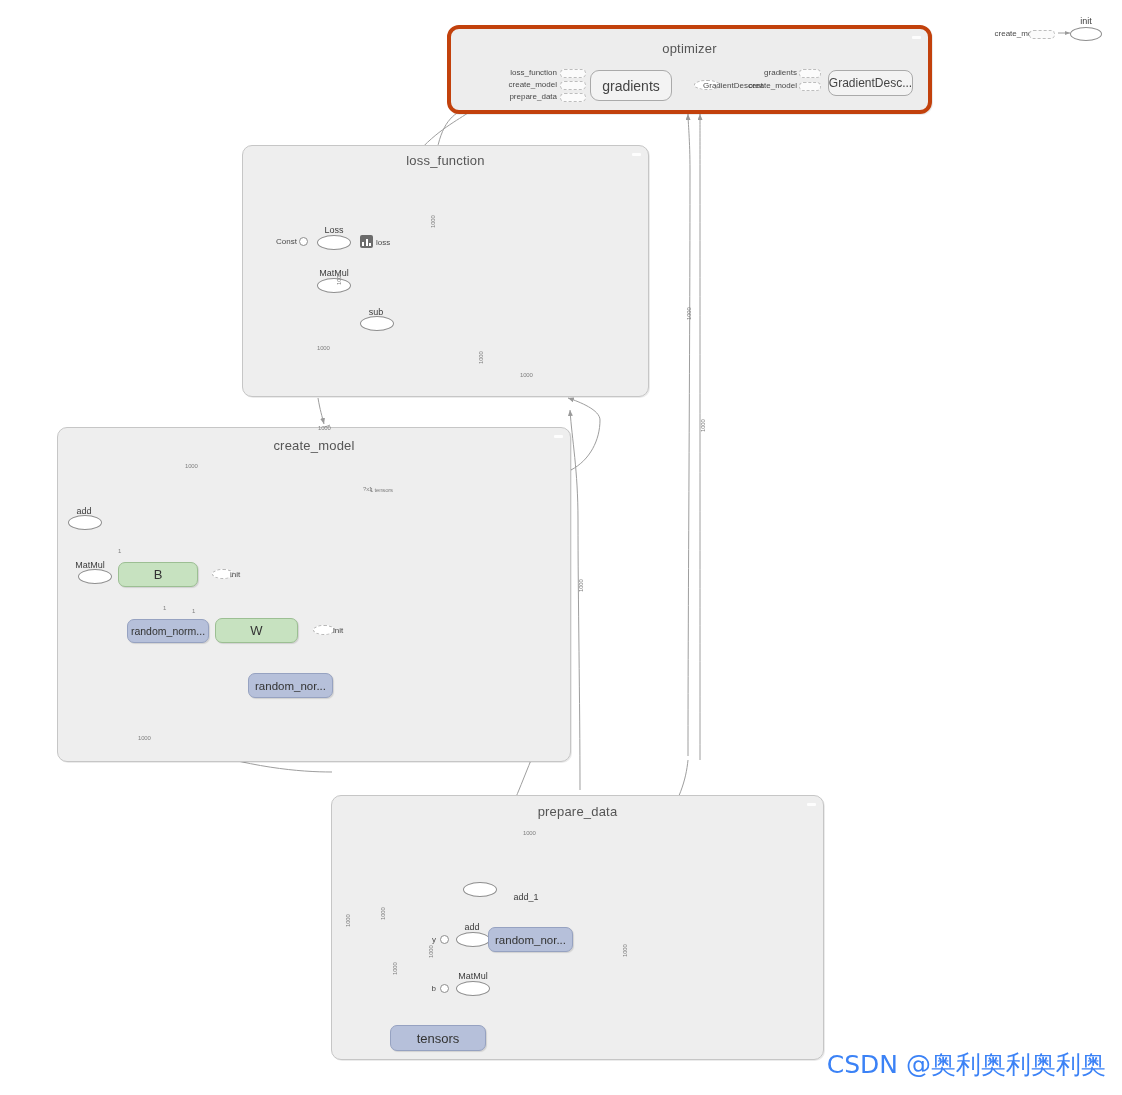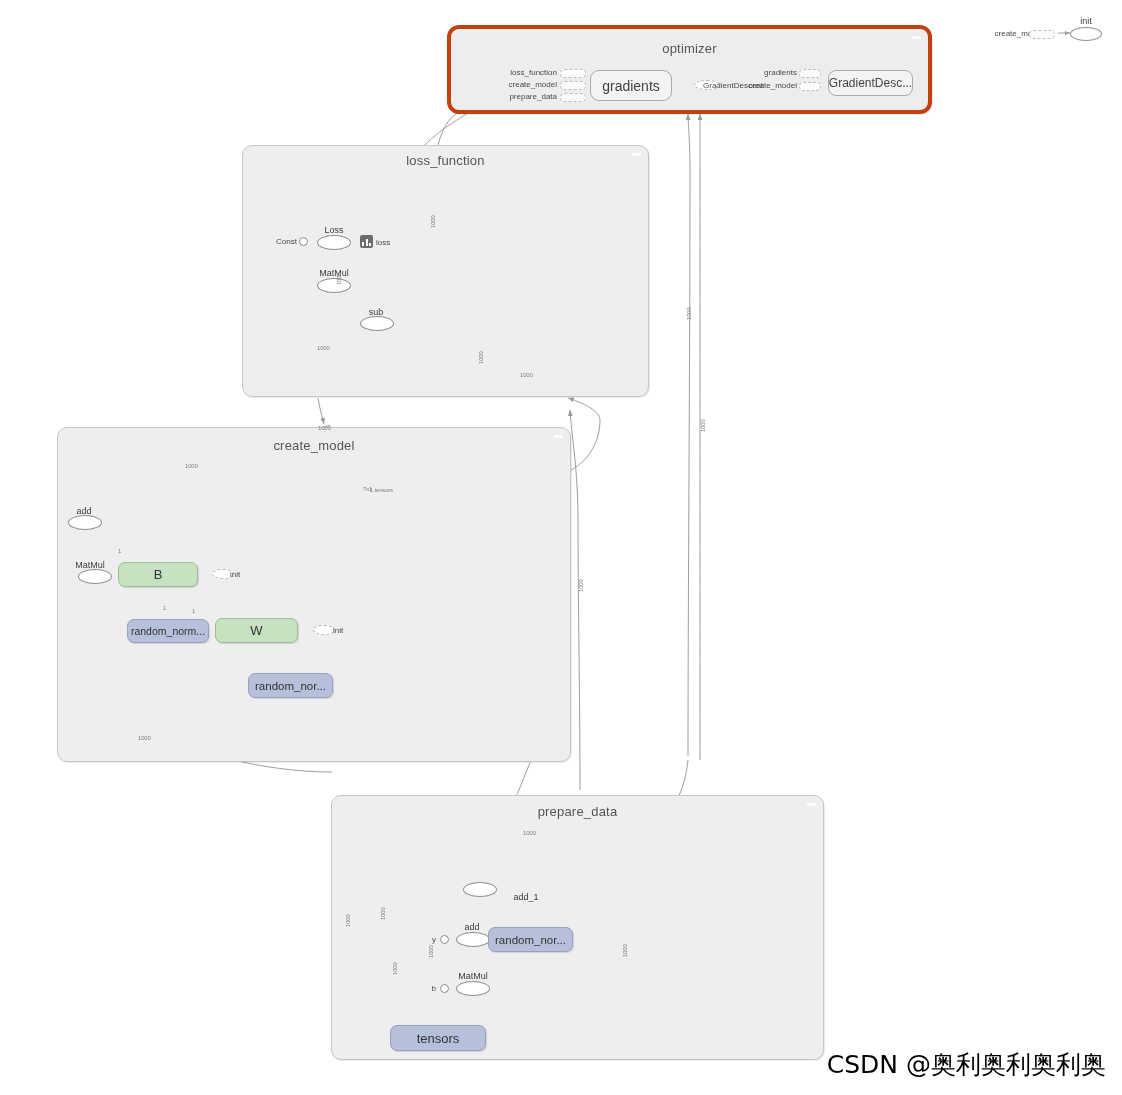--- a/index.html
+++ b/index.html
@@ -172,21 +172,21 @@
     white-space: nowrap;
     transform-origin: left top;
     letter-spacing: -0.2px;
   }
   
   #watermark {
     position: absolute;
     right: 16px;
     bottom: 14px;
     font-size: 25px;
-    color: #000000;
+    color: #3b82f6;
     white-space: nowrap;
     font-family: "DejaVu Sans", sans-serif;
   }
 </style>
 </head>
 <body>
 
 <div id="canvas">
 
   <svg class="layer" viewBox="0 0 1122 1095" xmlns="http://www.w3.org/2000/svg">

